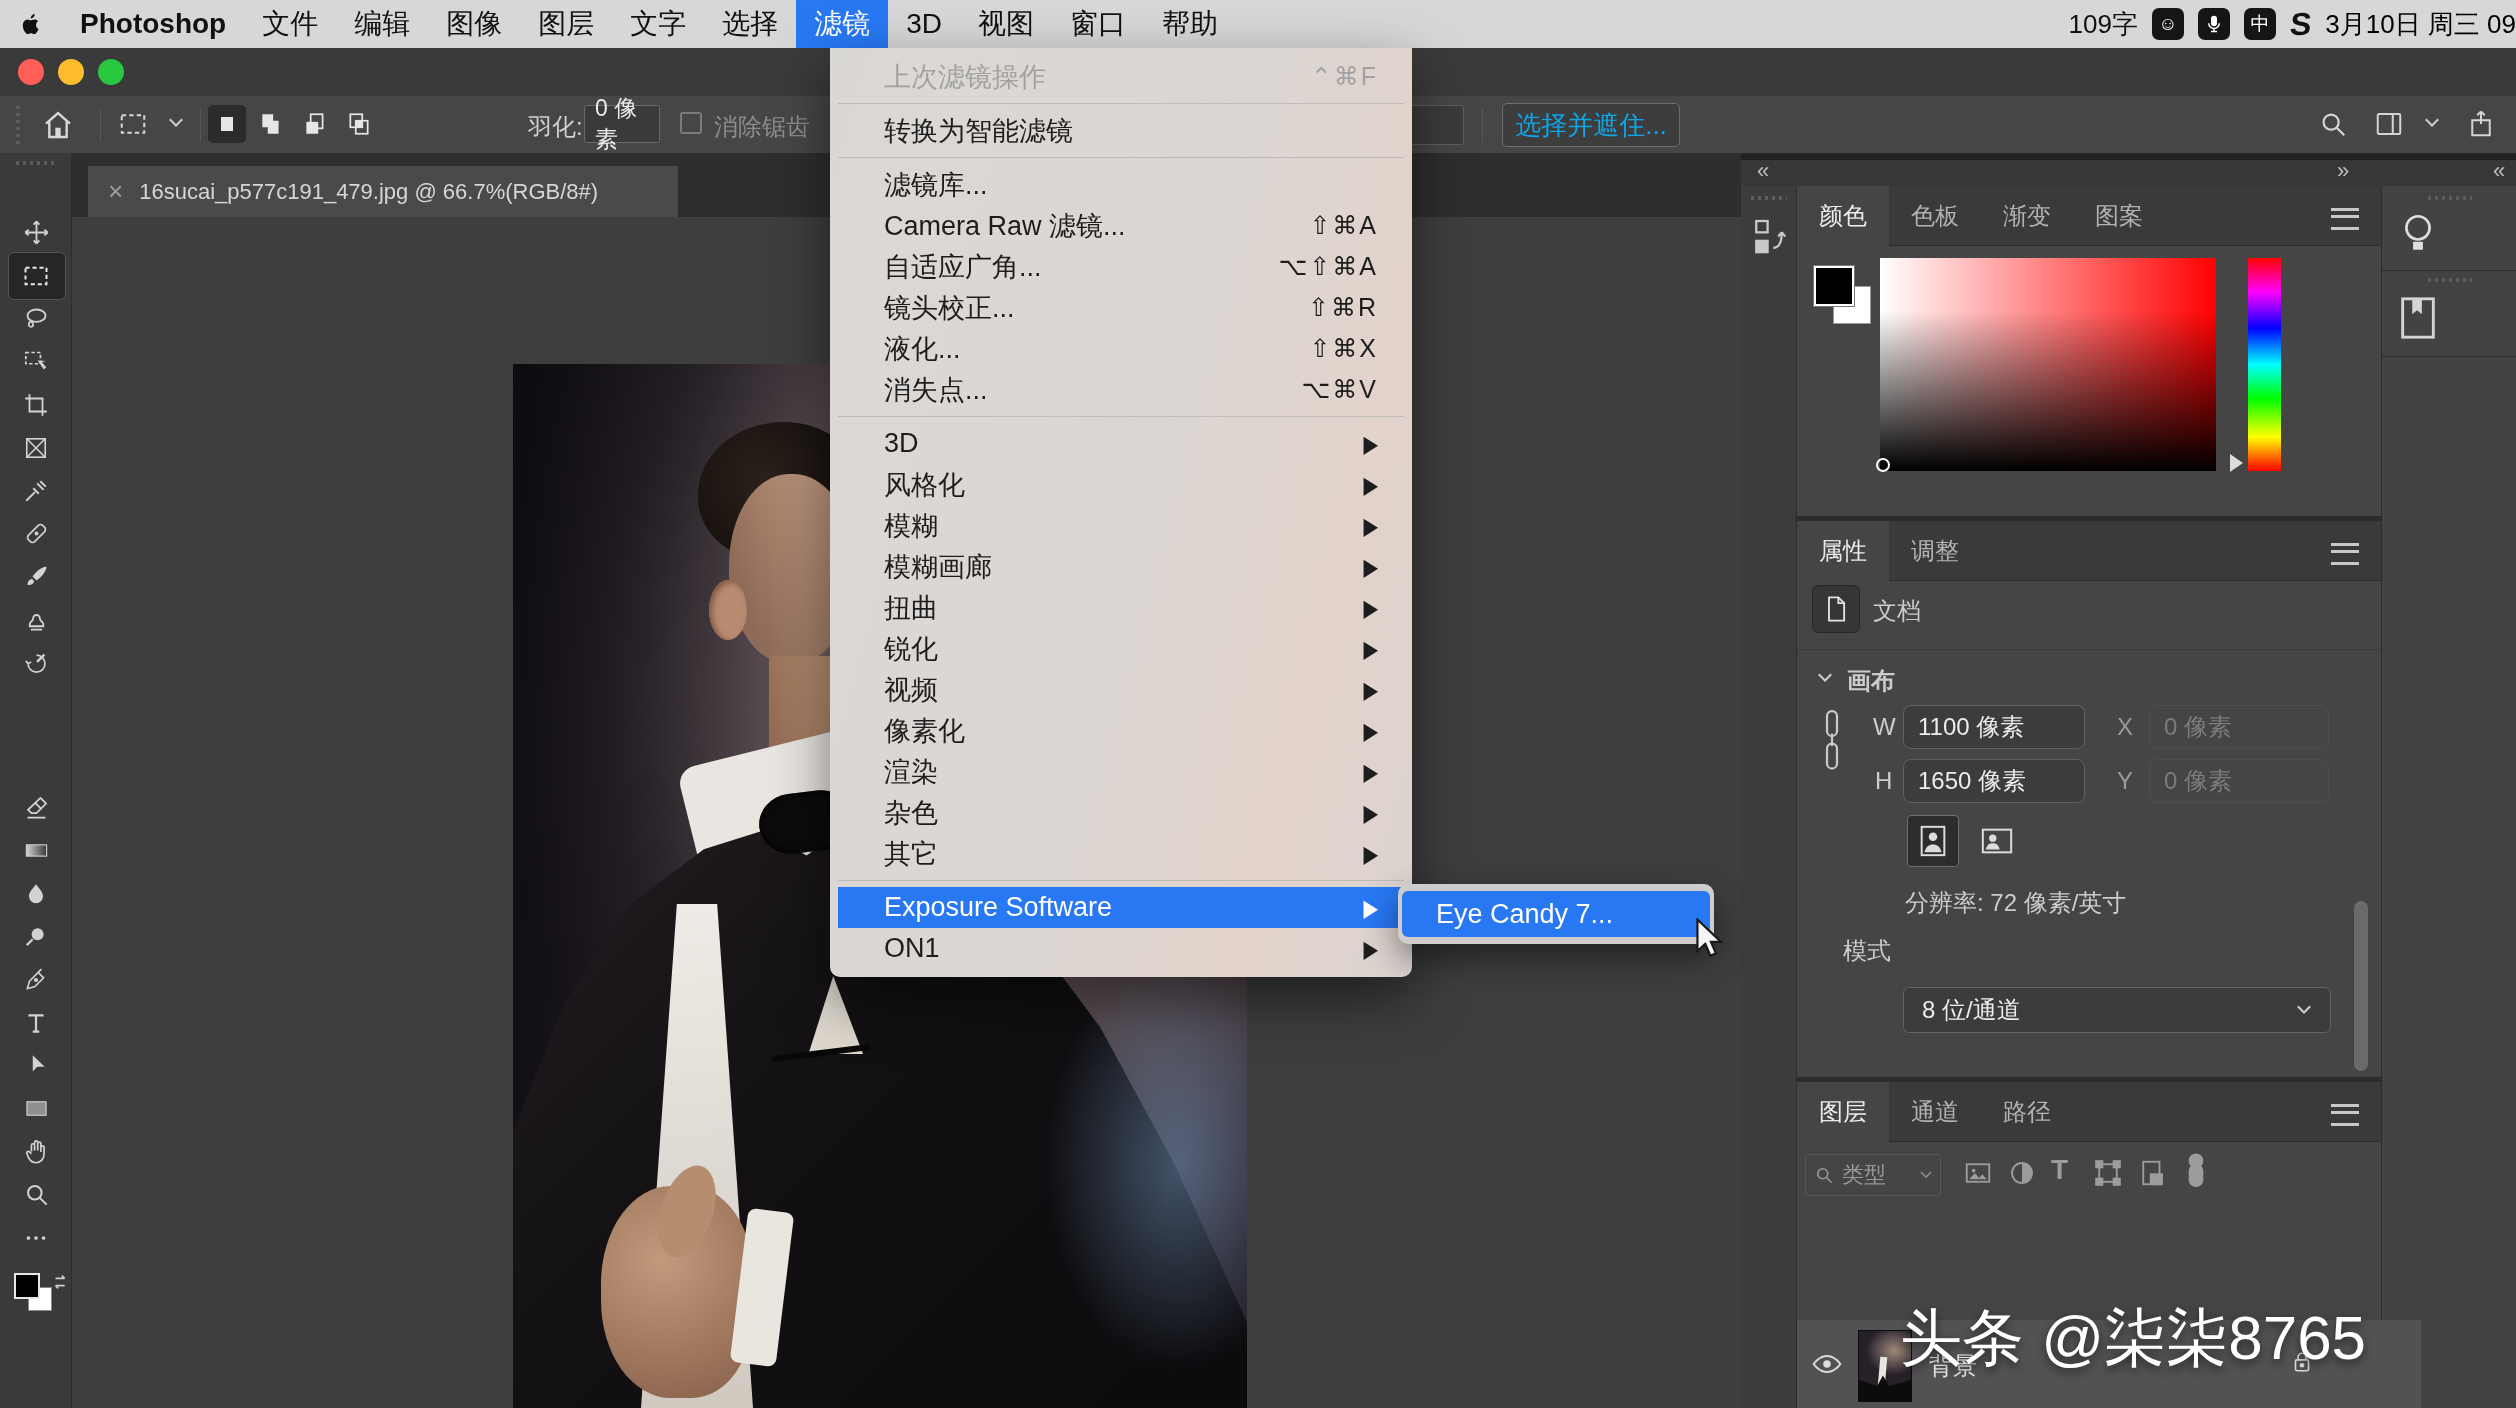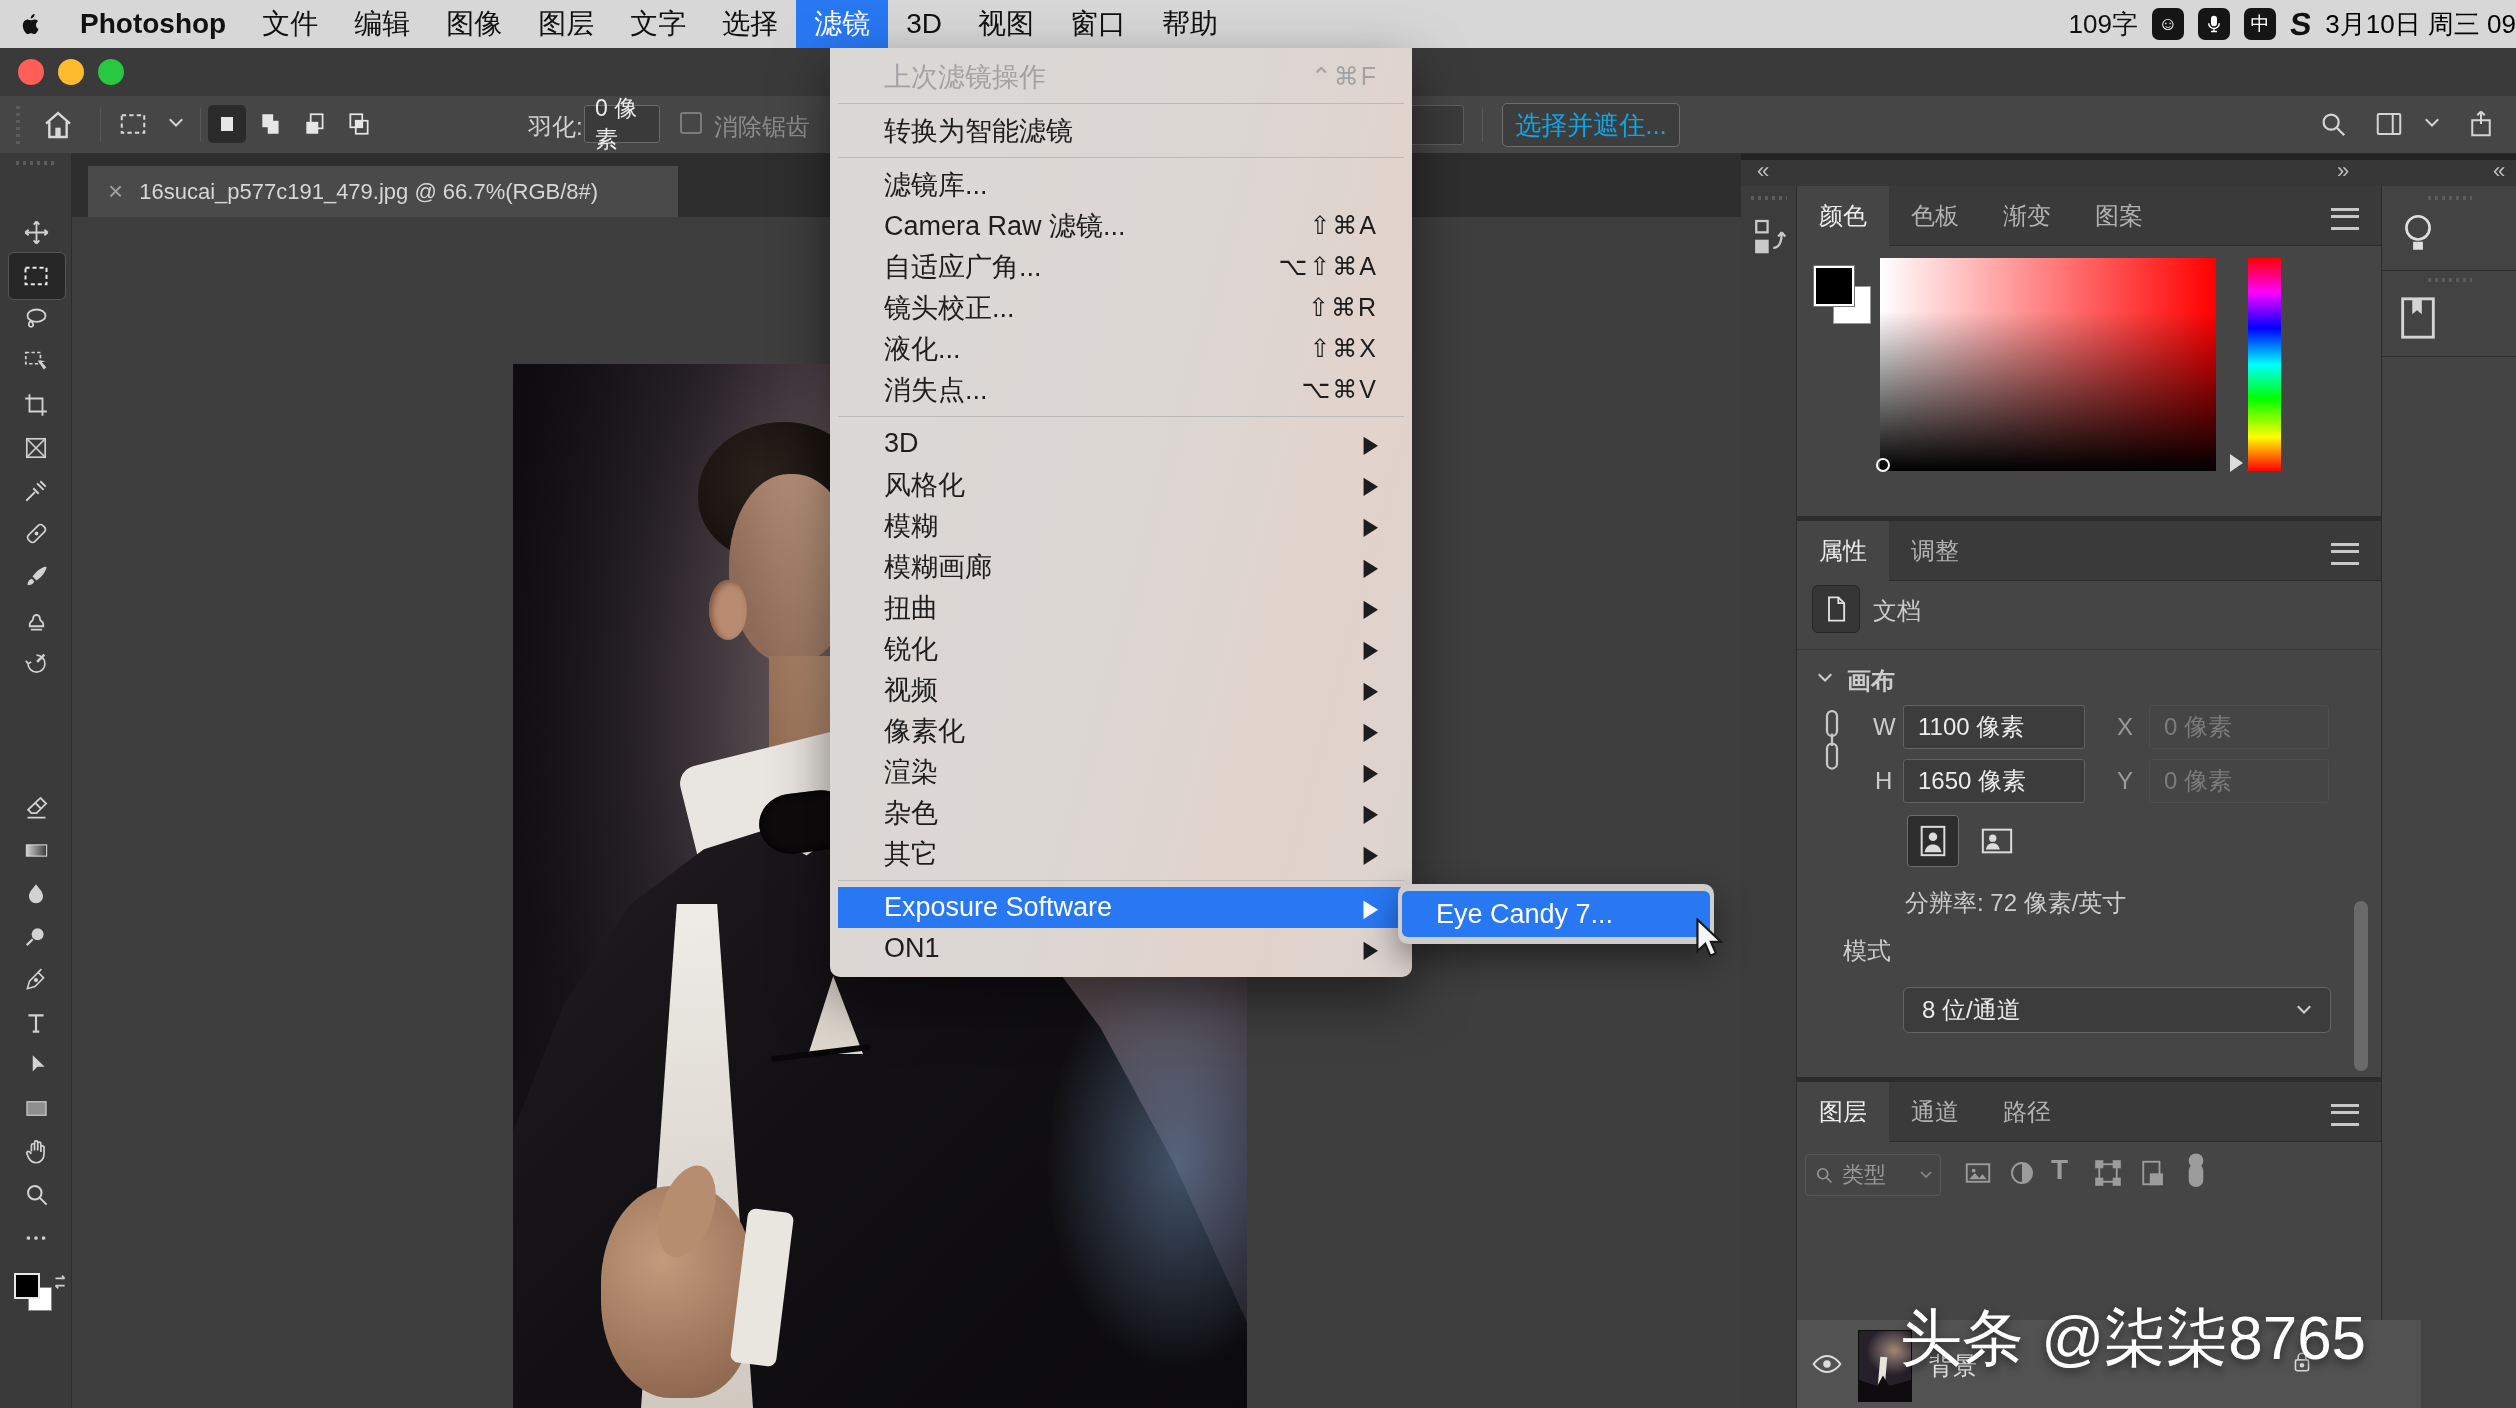--- a/index.html
+++ b/index.html
@@ -101,21 +101,21 @@
   #bgswatch{left:36px;top:100px;width:36px;height:36px;background:#fff;border:1px solid #999;z-index:2;}
   #satsquare{left:83px;top:72px;width:336px;height:213px;
      background:linear-gradient(to top,#000,rgba(0,0,0,0) 75%),linear-gradient(to right,#fff,#f00);}
   #satpick{left:79px;top:272px;width:14px;height:14px;border:2px solid #fff;border-radius:50%;box-sizing:border-box;}
   #huestrip{left:451px;top:72px;width:33px;height:213px;
      background:linear-gradient(to bottom,#f00 0%,#f0f 16%,#00f 33%,#0ff 50%,#0f0 66%,#ff0 84%,#f00 100%);}
   #huethumb{left:433px;top:268px;width:0;height:0;border-top:9px solid transparent;border-bottom:9px solid transparent;border-left:13px solid #dcdcdc;}
 
   
   .plabel{position:absolute;font-size:24px;color:#cccccc;}
-  .pinput{position:absolute;height:44px;background:#3c3c3c;border:1px solid #616161;border-radius:3px;color:#ececec;font-size:24px;display:flex;align-items:center;padding-left:14px;box-sizing:border-box;}
+  .pinput{position:absolute;height:44px;background:#3c3c3c;border:1px solid #616161;border-radius:8px;color:#ececec;font-size:24px;display:flex;align-items:center;padding-left:14px;box-sizing:border-box;}
   .pinput.dis{background:transparent;border-color:#4e4e4e;color:#7c7c7c;}
   .pselect{position:absolute;height:46px;background:#3c3c3c;border:1px solid #646464;border-radius:6px;color:#ececec;font-size:24px;display:flex;align-items:center;padding:0 18px;box-sizing:border-box;}
   .pselect .chev{margin-left:auto;}
   .docbtn{position:absolute;left:15px;top:64px;width:46px;height:46px;background:#363636;border:1px solid #272727;border-radius:6px;display:flex;align-items:center;justify-content:center;}
   .sqbtn{position:absolute;width:52px;height:52px;border-radius:4px;display:flex;align-items:center;justify-content:center;}
   .sqbtn.sel{background:#2d2d2d;border:1px solid #6e6e6e;box-sizing:border-box;}
   #propscroll{left:557px;top:380px;width:14px;height:170px;background:#6a6a6a;border-radius:7px;}
 
   
   .dis-t{color:#8f8f8f;}

